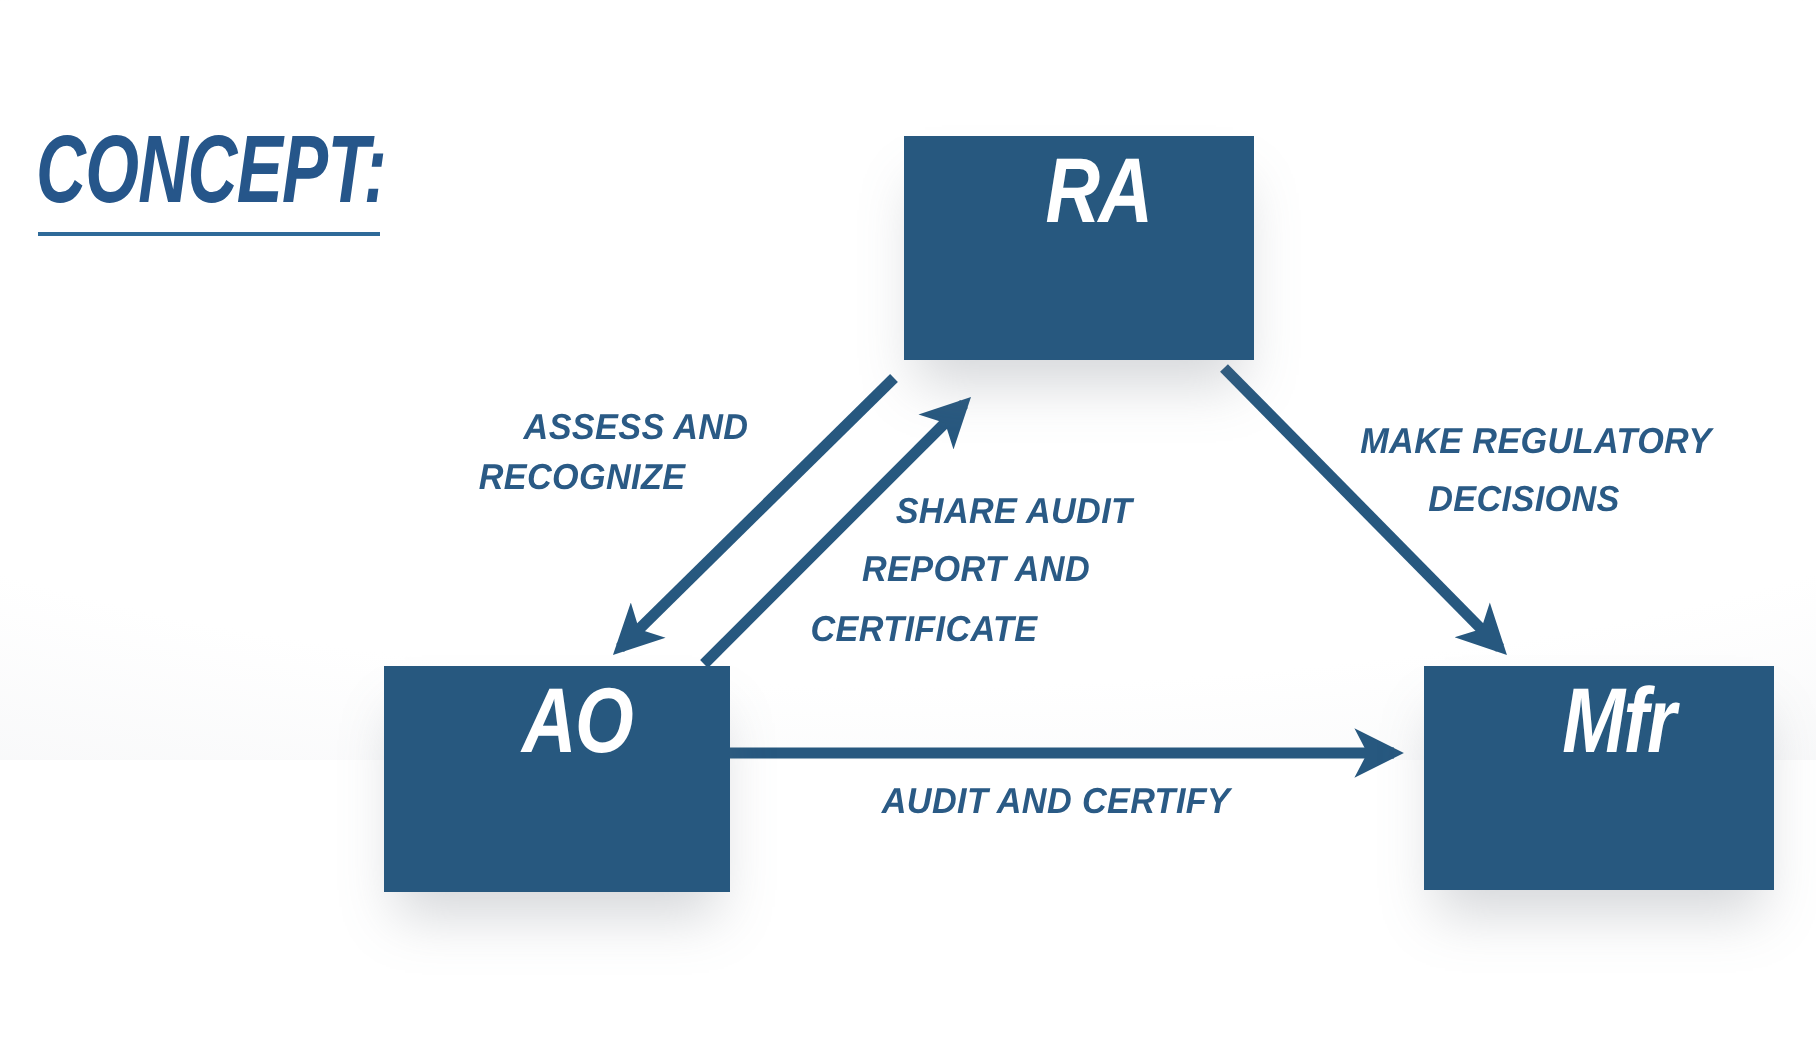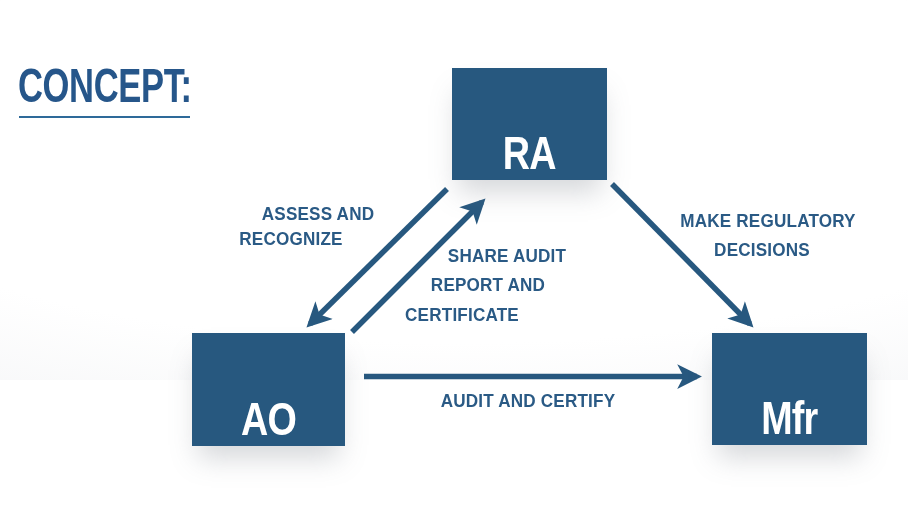--- a/index.html
+++ b/index.html
@@ -9,20 +9,21 @@
     height: 520px;
     overflow: hidden;
     font-family: "Liberation Sans", "DejaVu Sans", sans-serif;
   }
   .canvas {
     position: relative;
     width: 908px;
     height: 380px;
     background:
       radial-gradient(130% 95% at 50% 38%, #ffffff 55%, #f1f2f4 100%);
+    font-style: italic;
   }
   
   .title {
     position: absolute;
     left: 18px;
     top: 58px;
     font-size: 48px;
     font-weight: bold;
     letter-spacing: -0.5px;
     color: var(--title-text, #26568A);
@@ -36,23 +37,24 @@
     top: 116px;
     width: 171px;
     height: 2px;
     background: var(--underline, #2E6A99);
   }
   
   .node {
     position: absolute;
     background: var(--primary, #27587F);
     display: flex;
-    align-items: flex-end;
+    align-items: flex-start;
     justify-content: center;
     box-shadow: 0 18px 26px -6px rgba(115, 122, 134, 0.30);
+    padding-left: 20px;
   }
   .node-ra  { left: 452px; top:  68px; width: 155px; height: 112px; }
   .node-ao  { left: 192px; top: 333px; width: 153px; height: 113px; }
   .node-mfr { left: 712px; top: 333px; width: 155px; height: 112px; }
   .node-label {
     color: #ffffff;
     font-size: 46px;
     font-weight: bold;
     letter-spacing: -1px;
     transform: scaleX(0.82);

